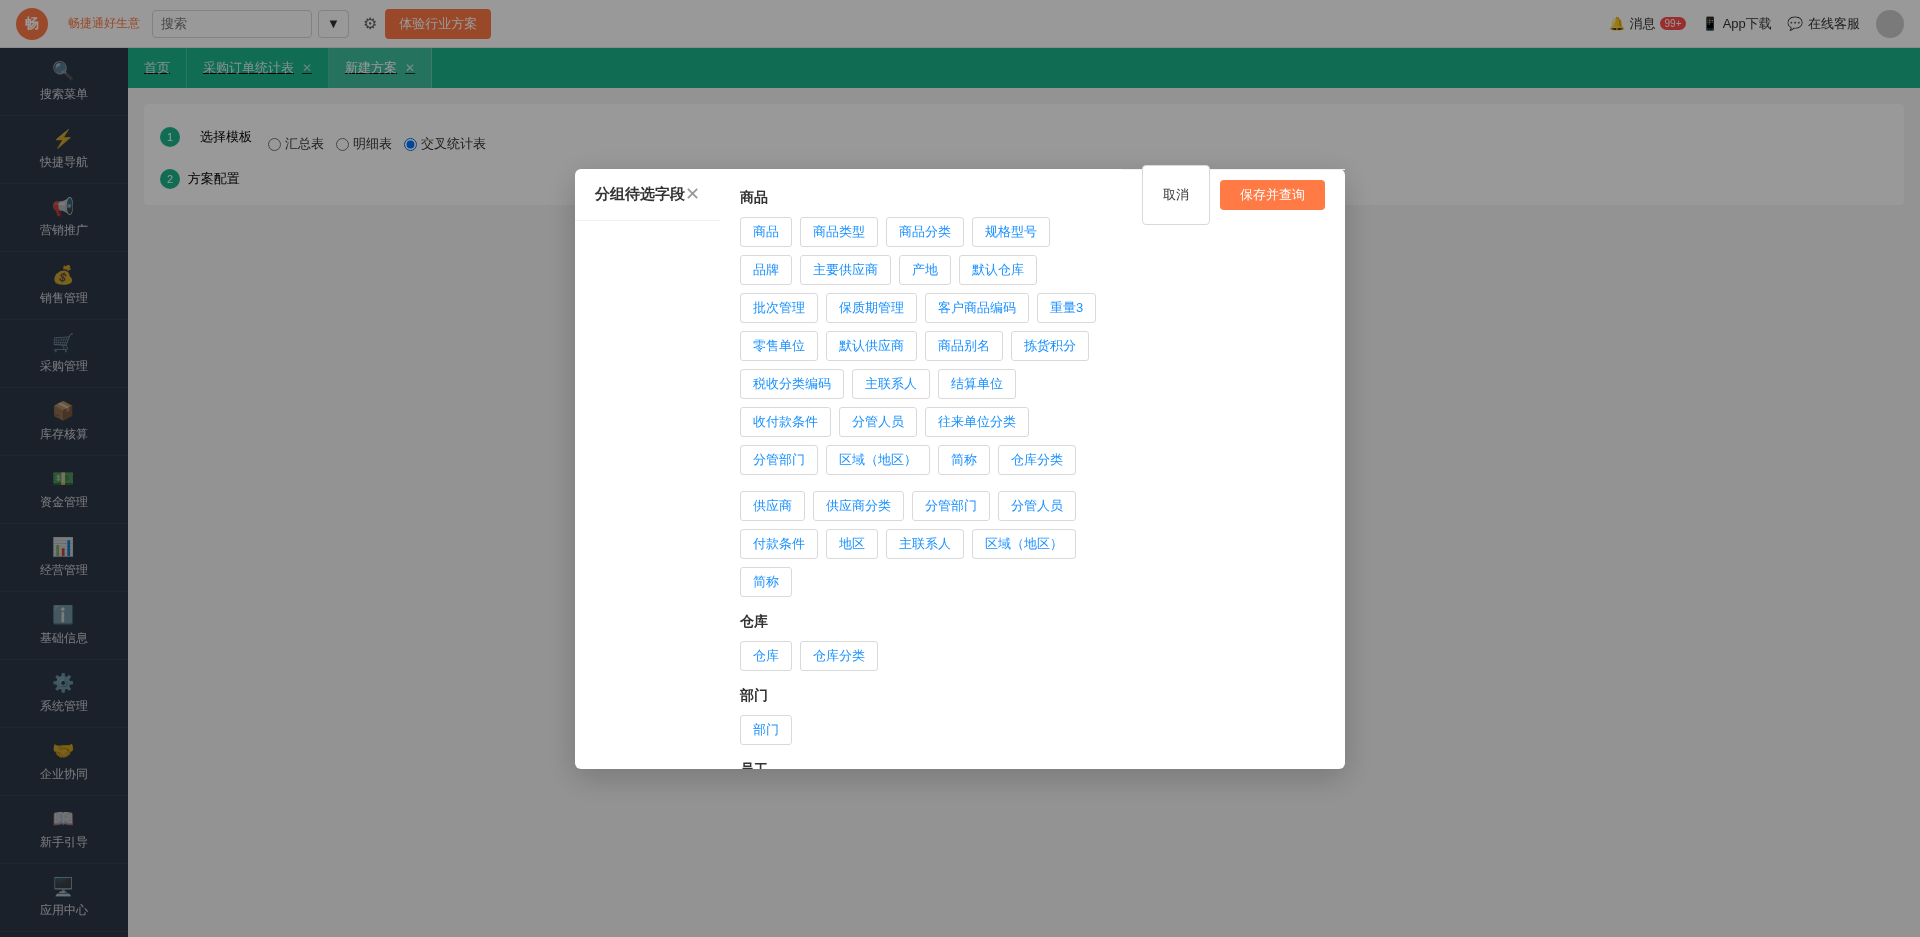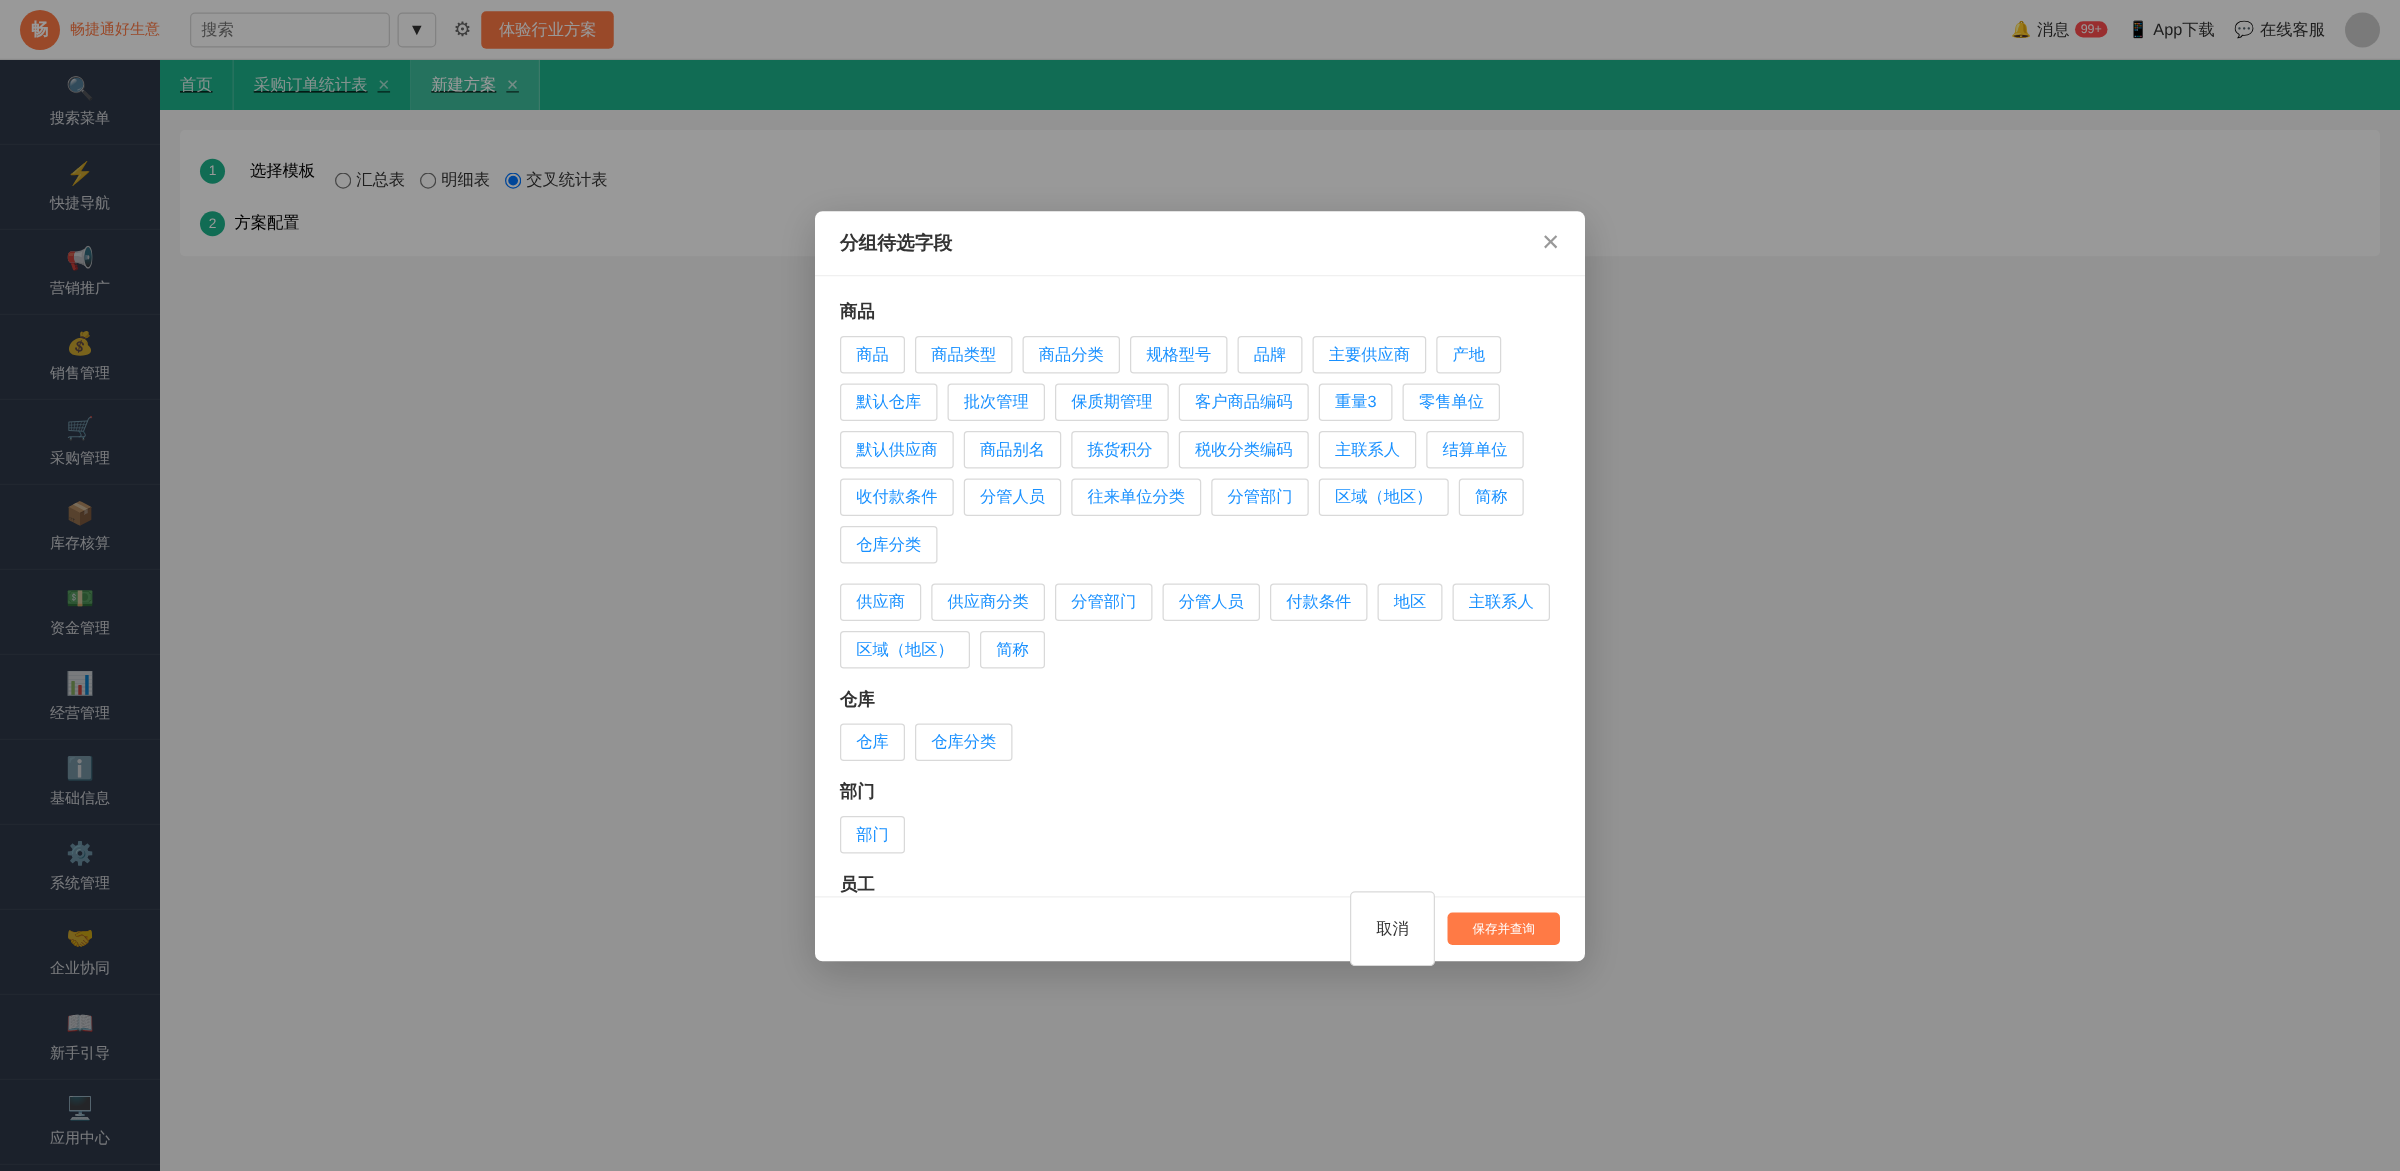--- a/index.html
+++ b/index.html
@@ -19,21 +19,21 @@
       display: flex; align-items: center; gap: 8px;
       width: 128px; min-width: 128px;
     }
     .logo-icon {
       width: 32px; height: 32px;
       background: #ff7a45;
       border-radius: 50%;
       display: flex; align-items: center; justify-content: center;
       color: white; font-weight: bold; font-size: 14px;
     }
-    .logo-text { font-size: 12px; color: #ff7a45; line-height: 1.2; }
+    .logo-text { font-size: 12px; color: #ff7a45; line-height: 1.2; margin-left: 12px; }
 
     .search-bar {
       display: flex; align-items: center; gap: 6px;
       margin-left: 8px;
     }
     .search-input {
       width: 160px; height: 28px;
       border: 1px solid #d9d9d9; border-radius: 4px;
       padding: 0 8px; font-size: 13px; color: #666;
       outline: none;
@@ -110,22 +110,22 @@
     .overlay {
       position: fixed; top: 0; left: 0; right: 0; bottom: 0;
       background: rgba(0,0,0,0.4); z-index: 200;
     }
 
     
     .modal {
       position: fixed; top: 50%; left: 50%;
       transform: translate(-50%, -50%);
       background: white; border-radius: 6px;
-      width: 616px; max-height: 600px;
-      z-index: 201; display: flex; flex-direction: column;
+      width: 770px; max-height: 600px;
+      z-index: 201; display: flex; flex-direction: row;
       box-shadow: 0 8px 32px rgba(0,0,0,0.2);
     }
     .modal-header {
       height: 52px; display: flex; align-items: center;
       padding: 0 20px; border-bottom: 1px solid #f0f0f0;
       flex-shrink: 0;
     }
     .modal-title { font-size: 15px; font-weight: 600; color: #333; flex: 1; }
     .modal-close { cursor: pointer; font-size: 18px; color: #999; }
 
@@ -156,21 +156,21 @@
       height: 52px; display: flex; align-items: center;
       justify-content: flex-end; padding: 0 20px;
       border-top: 1px solid #f0f0f0; gap: 10px; flex-shrink: 0;
     }
     .btn-cancel {
       padding: 20px 20px; border: 1px solid #d9d9d9; background: white;
       border-radius: 4px; cursor: pointer; font-size: 13px; color: #333;
     }
     .btn-confirm {
       padding: 6px 20px; border: none; background: #ff7a45;
-      border-radius: 4px; cursor: pointer; font-size: 10px; color: white;
+      border-radius: 4px; cursor: pointer; font-size: 13px; color: white;
     }
 
     
     .bg-page {
       background: white; border-radius: 4px; padding: 16px;
     }
     .step-bar {
       display: flex; align-items: center; gap: 16px;
       margin-bottom: 16px;
     }

